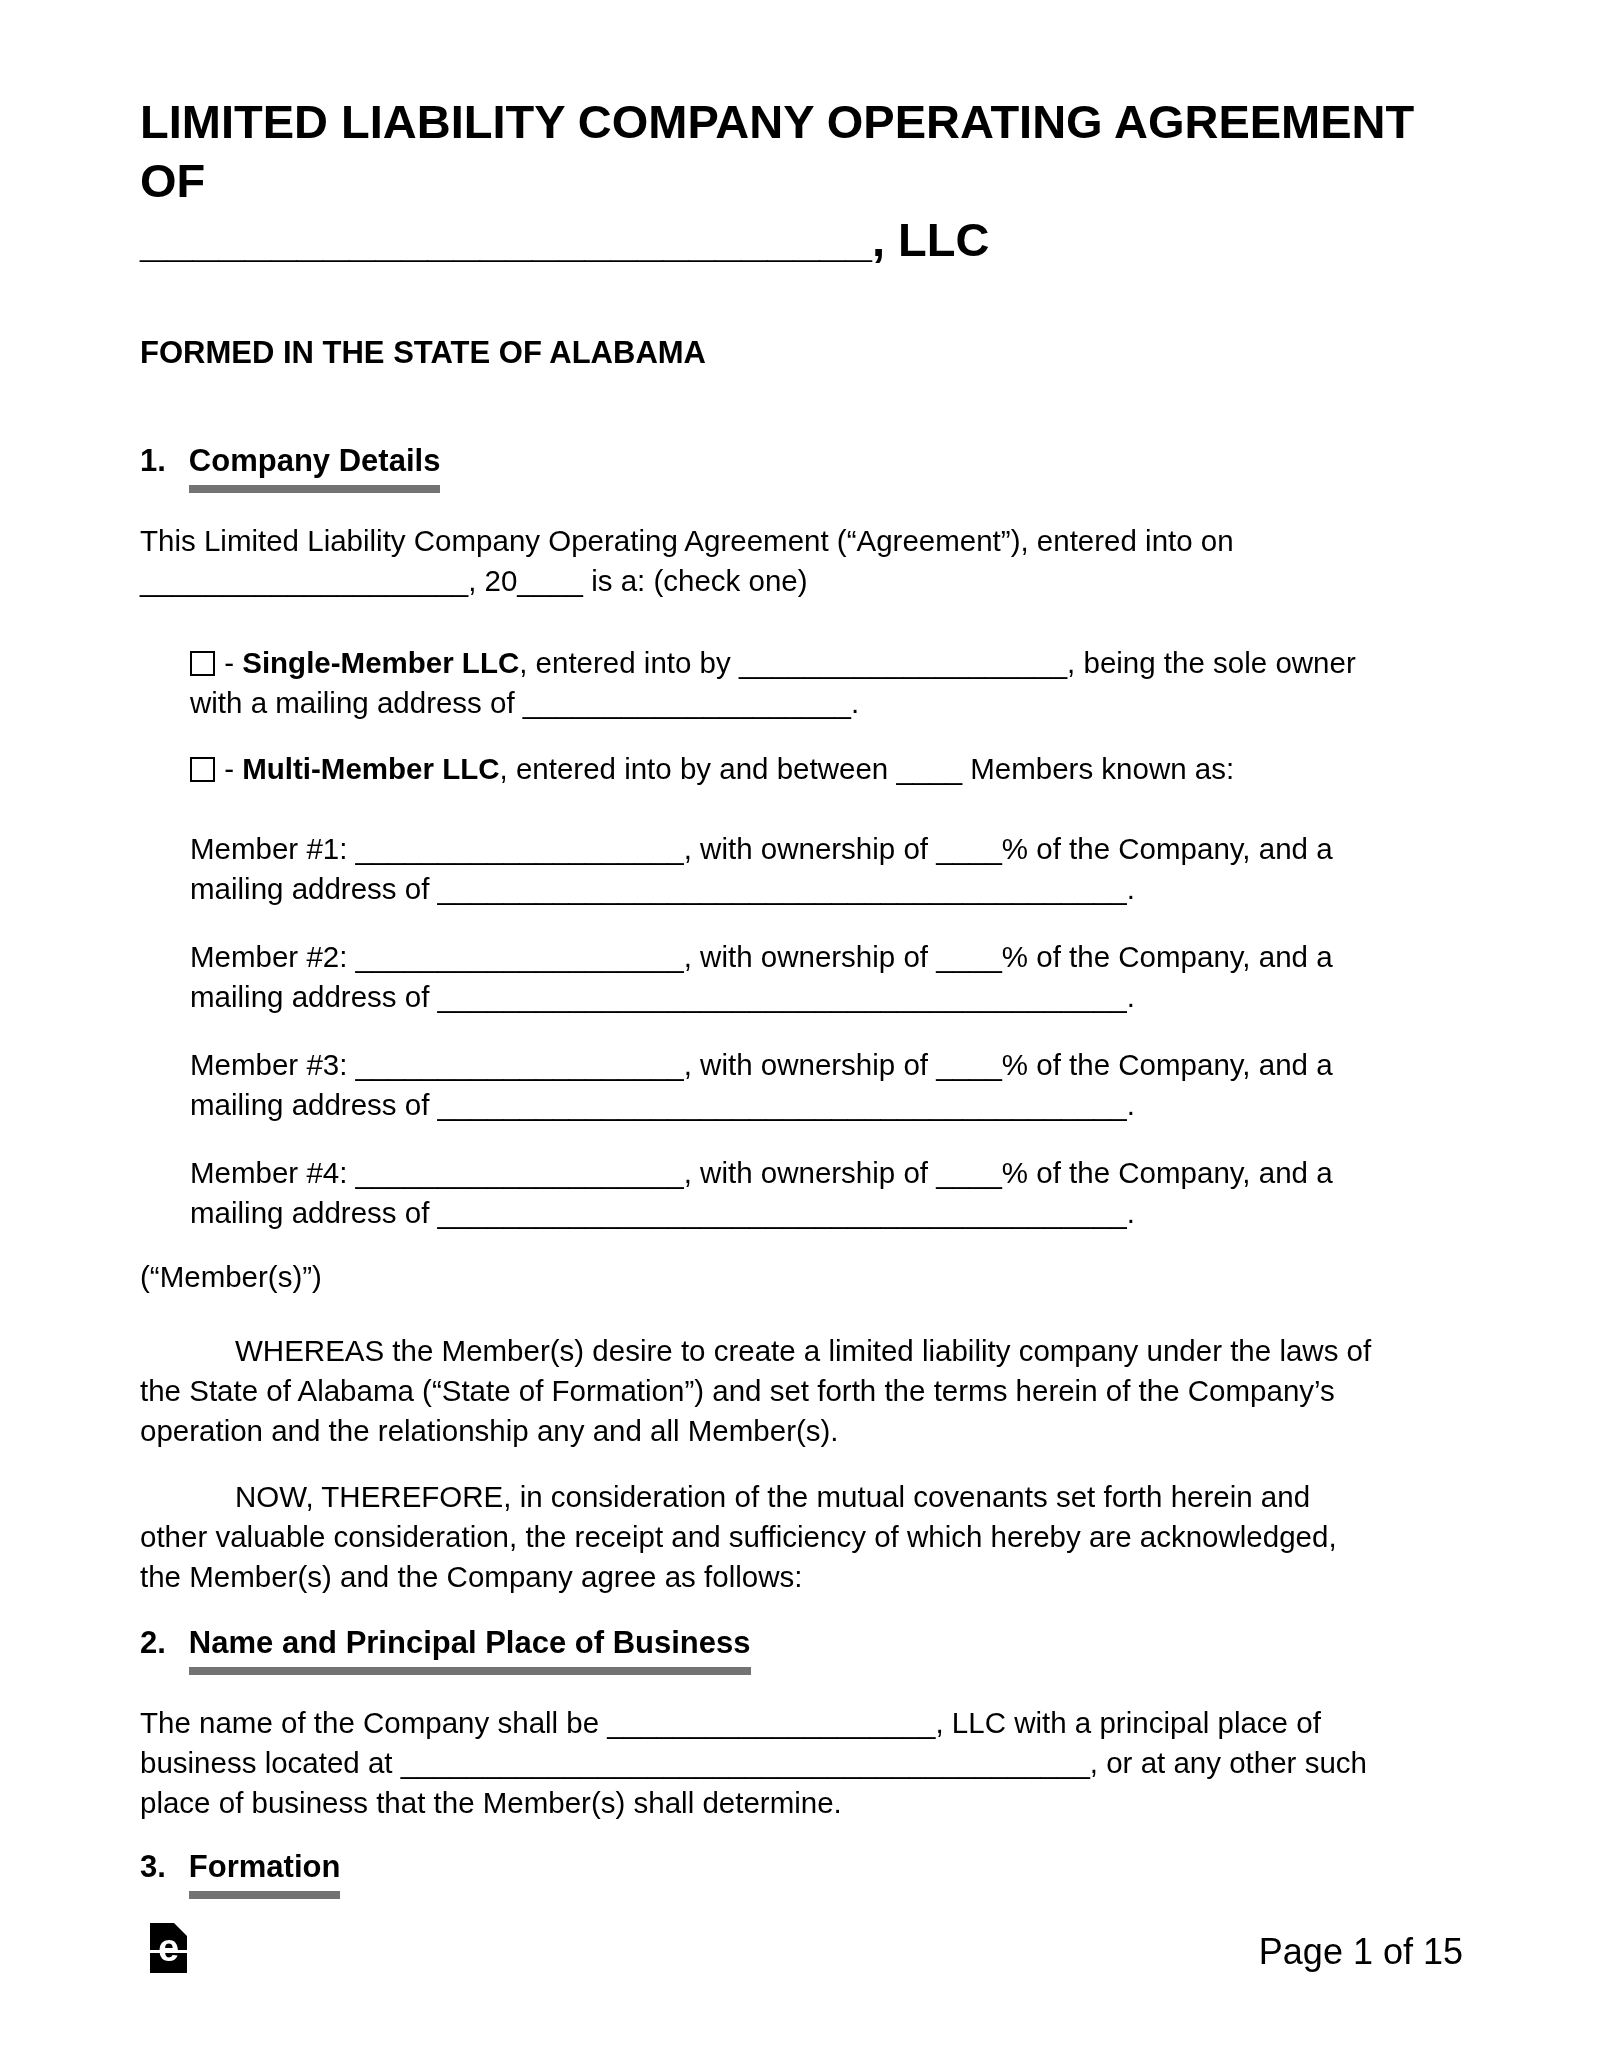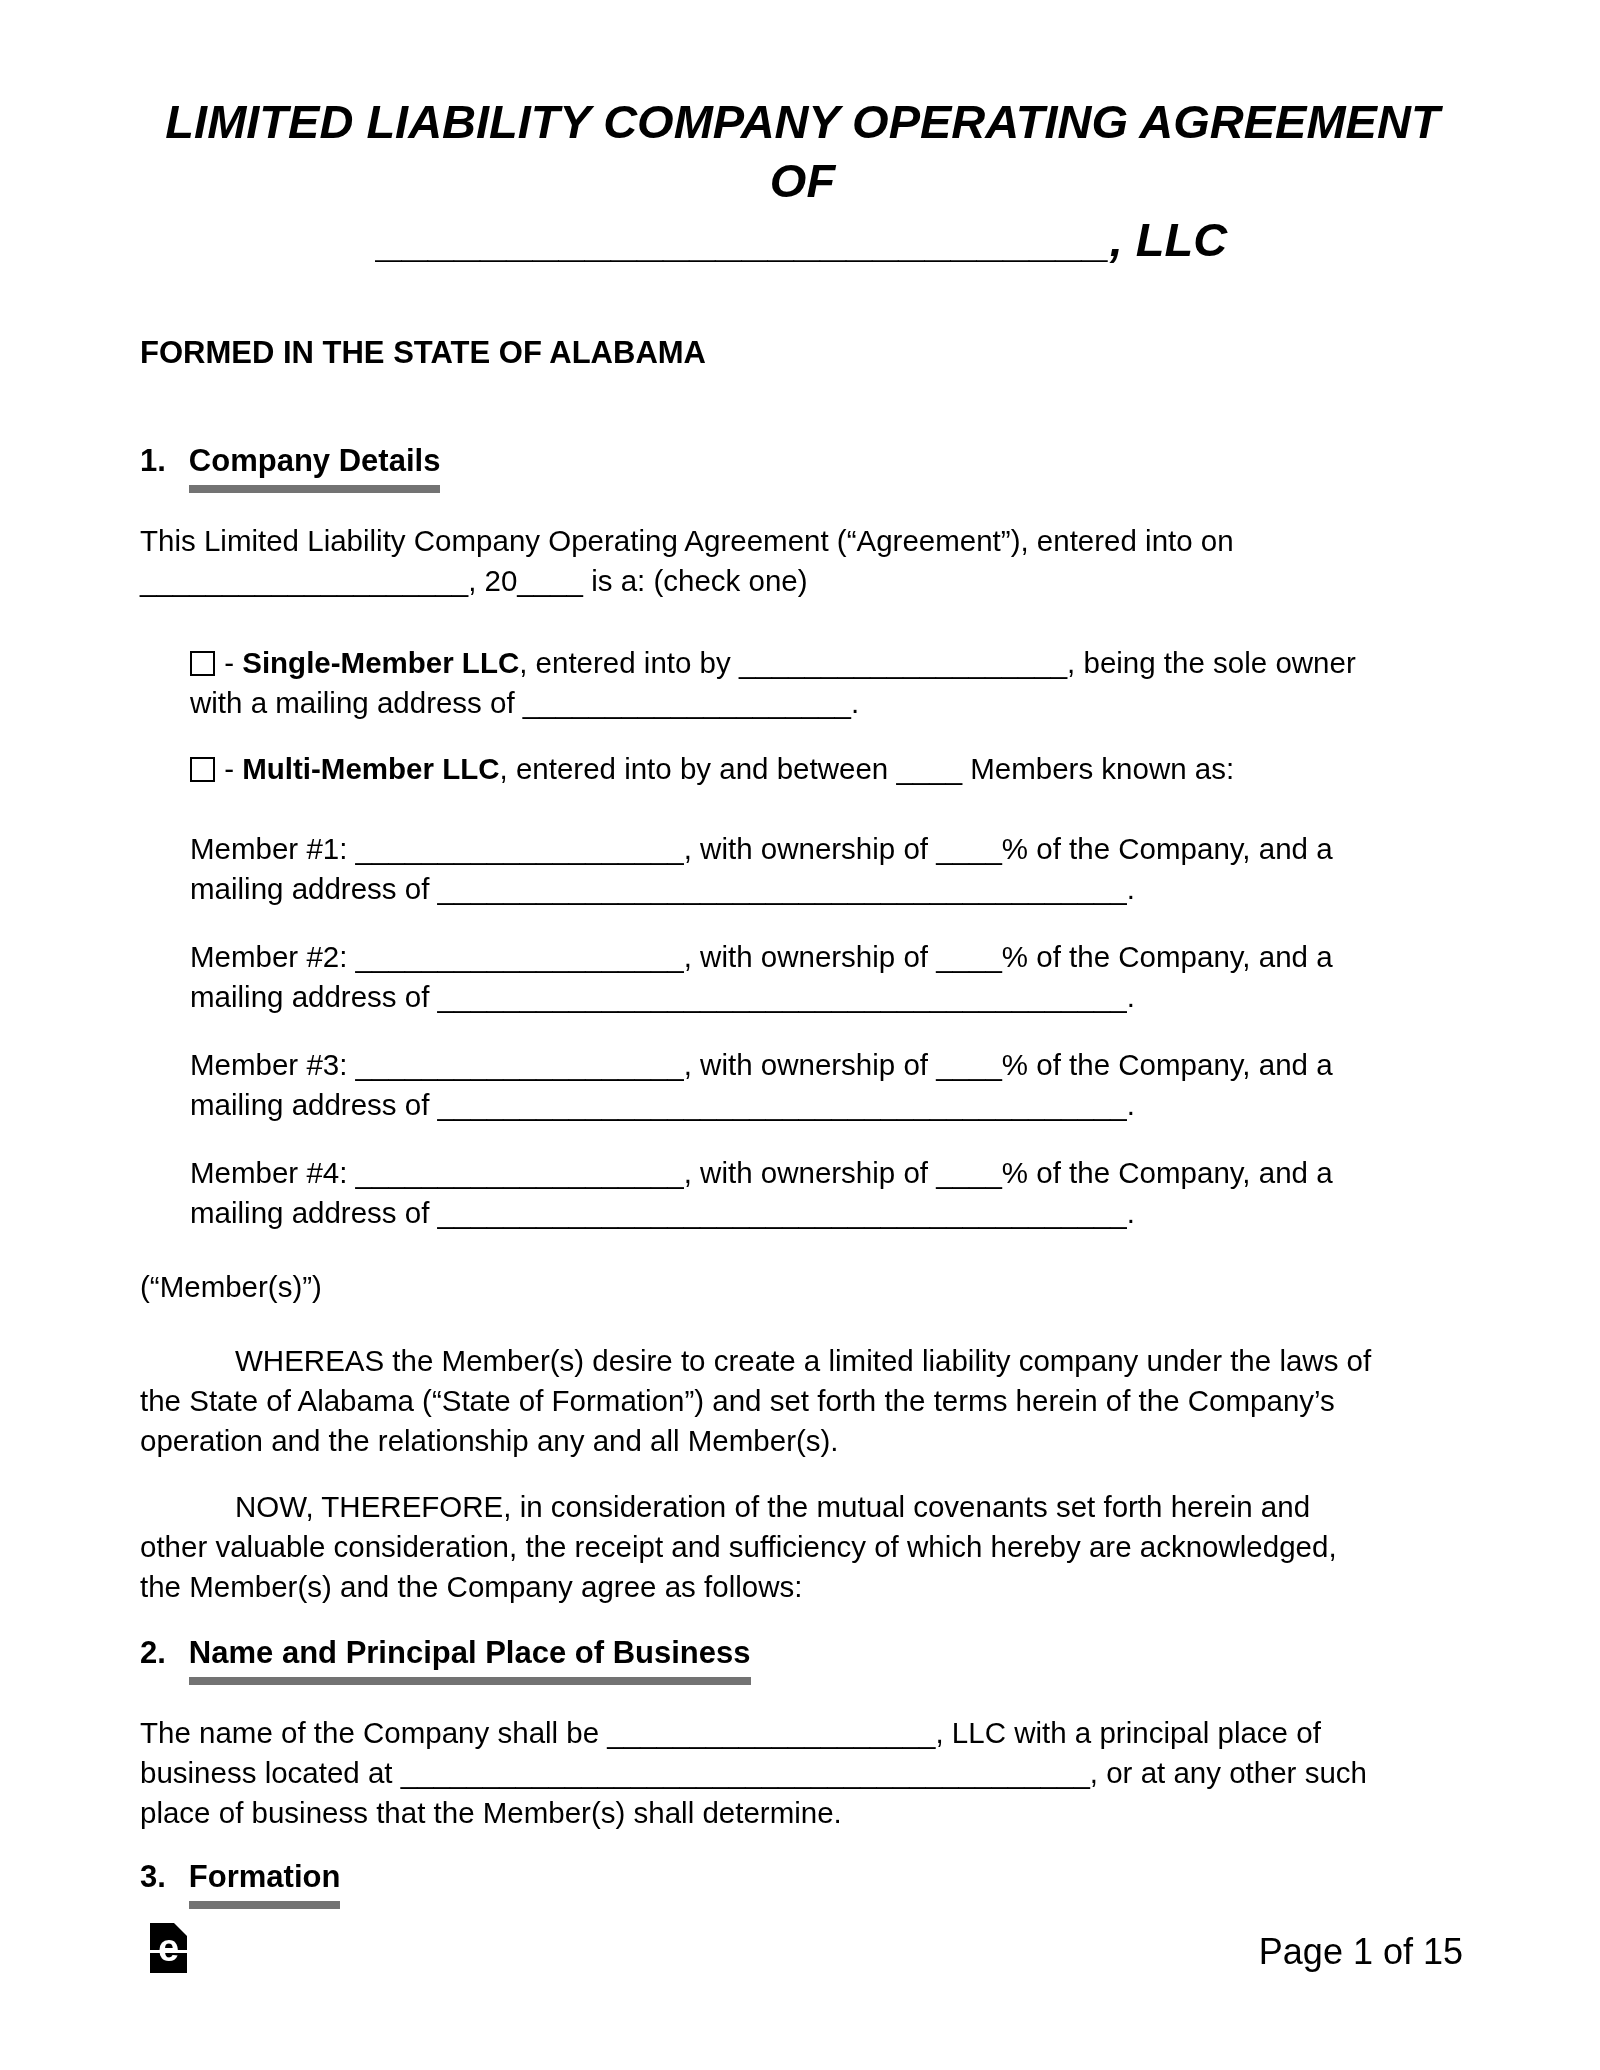--- a/index.html
+++ b/index.html
@@ -15,23 +15,21 @@
   .content{
     position:absolute;
     left:140px;top:0;
     width:1325px;
     padding-top:92px;
   }
   .doc-title{
     font-size:47px;
     font-weight:700;
     line-height:59px;
-    text-align:center;
     letter-spacing:0;
-    font-style:italic;
   }
   .h-formed{
     margin-top:62px;
     font-size:31px;
     font-weight:700;
     line-height:44px;
   }
   .sec-h{
     display:flex;
     gap:23px;
@@ -57,21 +55,21 @@
     border:2.5px solid #000;
     background:#fff;
     vertical-align:-3px;
     margin-right:1px;
   }
   .m-intro{margin-top:28px}
   .m-single{margin-top:42px}
   .m-multi{margin-top:26px}
   .m-member1{margin-top:40px}
   .m-member{margin-top:28px}
-  .m-label{margin-top:34px}
+  .m-label{margin-top:24px}
   .m-whereas{margin-top:34px}
   .m-now{margin-top:26px}
   .m-sec2{margin-top:24px}
   .m-name{margin-top:28px}
   .m-sec3{margin-top:22px}
 
   .logo{
     position:absolute;
     left:150px;top:1923px;
     width:37px;height:50px;

